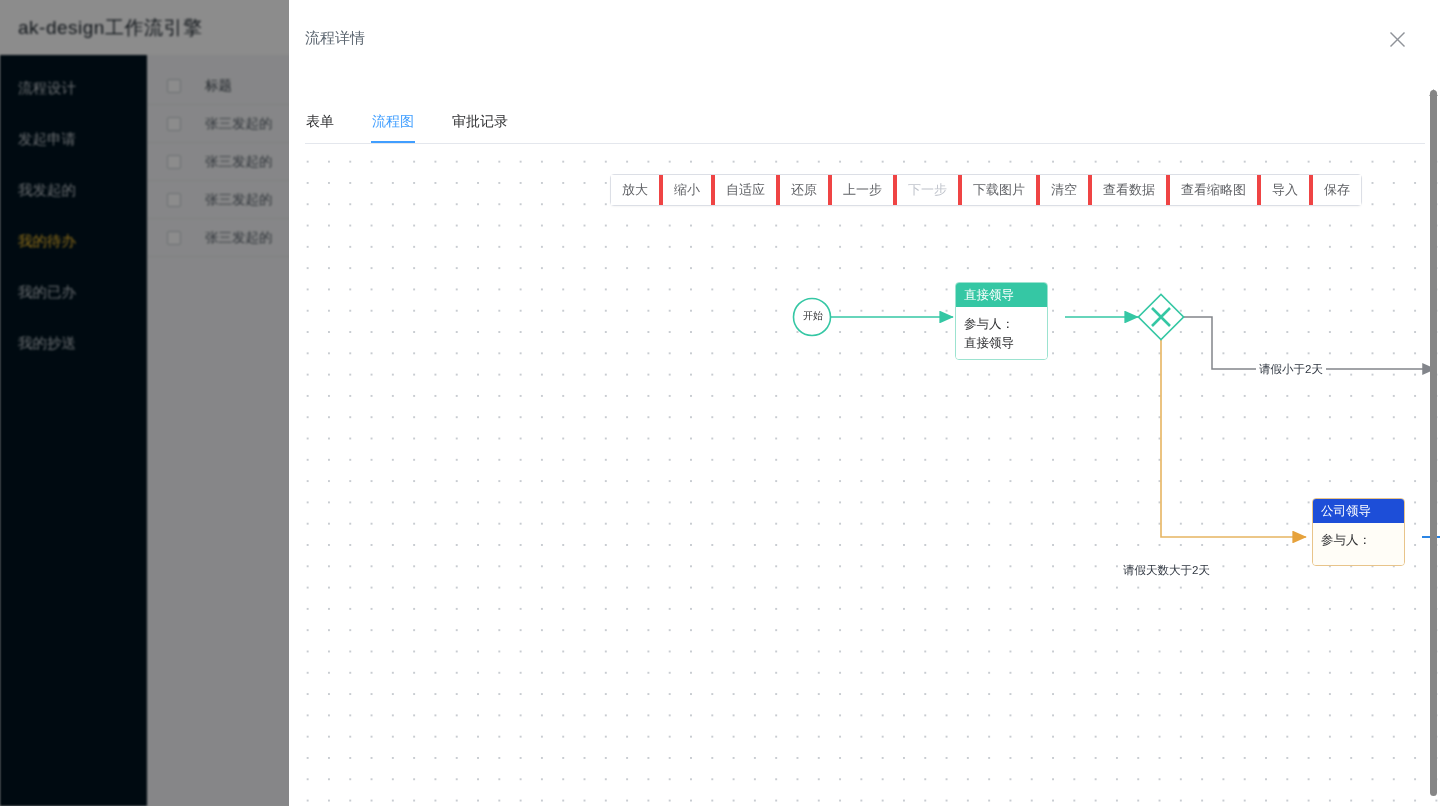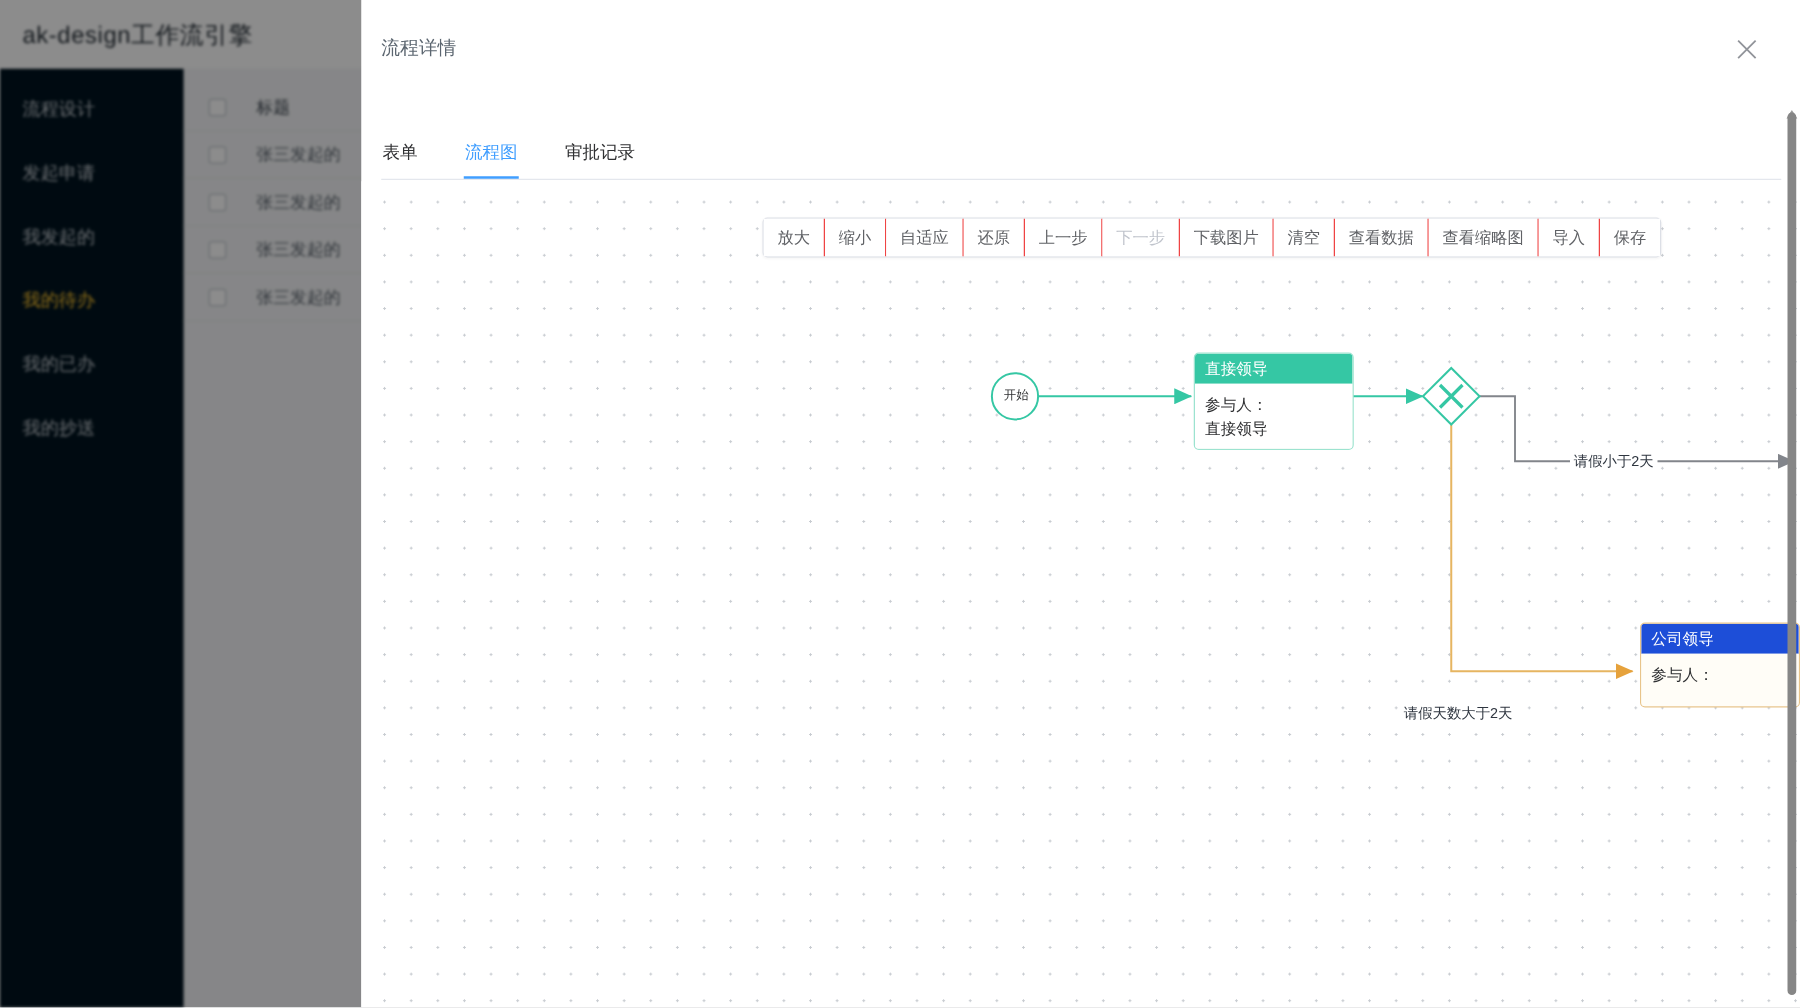--- a/index.html
+++ b/index.html
@@ -112,21 +112,21 @@
     position: absolute; left: 321px; top: 29px;
     display: flex; height: 32px;
     background: #fff;
     border: 1px solid #dcdfe6; border-radius: 4px;
     box-shadow: 0 1px 2px rgba(0,0,0,.04);
   }
   #toolbar .tb-btn {
     height: 30px; line-height: 30px;
     padding: 0 11px;
     font-size: 13px; color: #606266;
-    border-right: 1px solid #ef4444;
+    border-right: 4px solid #ef4444;
     white-space: nowrap; cursor: pointer; background: #fff;
   }
   #toolbar .tb-btn:last-child { border-right: none; }
   #toolbar .tb-btn.disabled { color: #c0c4cc; cursor: not-allowed; }
 
   
   #legend {
     position: absolute; left: 16px; top: 58px;
     font-size: 12.5px; line-height: 21.5px;
   }
@@ -135,21 +135,21 @@
     width: 7px; height: 7px; border-radius: 50%;
     margin-right: 7px; flex: none;
   }
 
   
   #diagram {
     position: absolute; left: 0; top: 0; width: 1151px; height: 661px;
   }
   .node-box {
     position: absolute;
-    width: 128px; border-radius: 4px;
+    width: 93px; border-radius: 4px;
     overflow: hidden;
     font-size: 12.5px;
     background: #fffdf7;
   }
   .node-box .nb-head {
     height: 24px; line-height: 24px;
     padding-left: 8px;
     color: #ffffff; font-size: 12.5px;
   }
   .node-box .nb-body {

